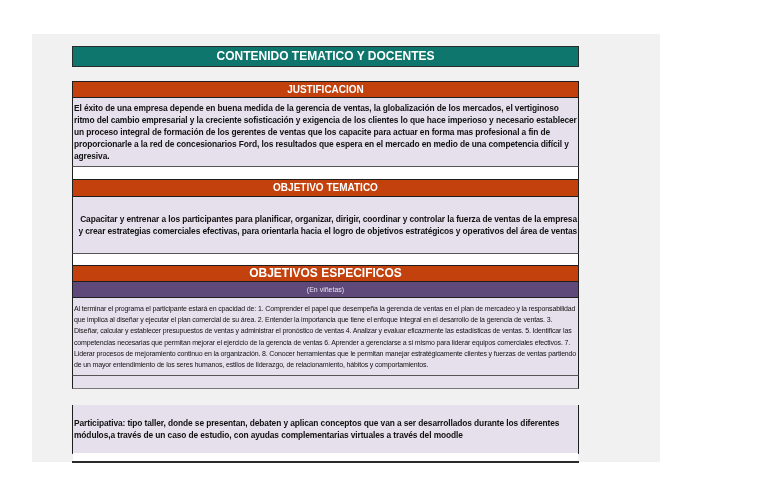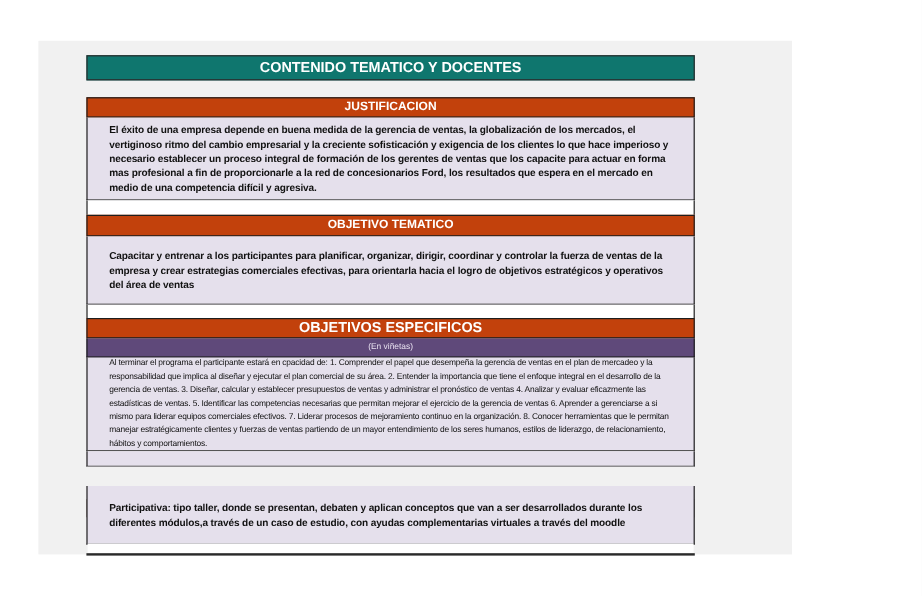--- a/index.html
+++ b/index.html
@@ -6,21 +6,21 @@
     body { width: 768px; height: 497px; position: relative; overflow: hidden; font-family: "Liberation Sans", sans-serif; }
     .panel { position: absolute; left: 32px; top: 34px; width: 628px; height: 428px; background: #f1f1f1; }
     .title-bar { position: absolute; left: 72px; top: 46px; width: 505px; height: 19px; background: #0f766e; border: 1px solid #2b2b2b;
       color: #ffffff; font-weight: bold; font-size: 12px; text-align: center; line-height: 19px; }
     .hdr { position: absolute; left: 72px; width: 505px; background: #c2410c; border: 1px solid #1e1e1e; color: #ffffff;
       font-weight: bold; font-size: 10px; text-align: center; }
     .sub { position: absolute; left: 72px; width: 505px; background: #5f497a; border-left: 1px solid #1e1e1e; border-right: 1px solid #1e1e1e; border-bottom: 1px solid #1e1e1e;
       color: #e8e1f0; font-size: 7px; text-align: center; }
     .body { position: absolute; left: 72px; width: 505px; background: #e5e0ec; border-left: 1px solid #1e1e1e; border-right: 1px solid #1e1e1e; border-bottom: 1px solid #555;
       color: #111; box-sizing: content-box; display: flex; align-items: center; }
-    .body p { margin: 17px; padding: 0 1px; }
+    .body p { margin: 0; padding: 0 1px; }
     .bold-text { font-weight: bold; font-size: 8.4px; line-height: 12px; letter-spacing: -0.1px; }
     .small-text { font-size: 7px; line-height: 11.2px; letter-spacing: -0.15px; }
     .gap { position: absolute; left: 72px; width: 505px; background: #ffffff; border-left: 1px solid #1e1e1e; border-right: 1px solid #1e1e1e; }
     .empty-lav { position: absolute; left: 72px; width: 505px; background: #e5e0ec; border-left: 1px solid #1e1e1e; border-right: 1px solid #1e1e1e; border-bottom: 1px solid #777; }
     .bottom-line { position: absolute; left: 72px; top: 461px; width: 507px; height: 2px; background: #2a2a2a; }
     .after-white { position: absolute; left: 73px; top: 453px; width: 505px; height: 8px; background: #ffffff; }
   </style>
 </head>
 <body>
 
@@ -28,21 +28,21 @@
 
 <div class="title-bar">CONTENIDO TEMATICO Y DOCENTES</div>
 
 <div class="hdr" style="top:81px;height:15px;line-height:15px;">JUSTIFICACION</div>
 <div class="body" style="top:98px;height:68px;">
   <p class="bold-text">El éxito de una empresa depende en buena medida de la gerencia de ventas, la globalización de los mercados, el vertiginoso ritmo del cambio empresarial y la creciente sofisticación y exigencia de los clientes lo que hace imperioso y necesario establecer  un proceso integral de formación de los gerentes de ventas que los capacite para actuar en forma mas profesional a fin de proporcionarle a la red de concesionarios Ford, los resultados que espera en el mercado en medio de una competencia difícil y agresiva.</p>
 </div>
 <div class="gap" style="top:167px;height:12px;"></div>
 
 <div class="hdr" style="top:179px;height:16px;line-height:16px;">OBJETIVO TEMATICO</div>
-<div class="body" style="top:197px;height:56px;">
+<div class="body" style="top:197px;height:56px;text-align:right;">
   <p class="bold-text">Capacitar y entrenar a los participantes para planificar, organizar, dirigir, coordinar y controlar la fuerza de ventas de la empresa y  crear estrategias comerciales efectivas, para orientarla hacia el logro de objetivos estratégicos y operativos del área de ventas</p>
 </div>
 <div class="gap" style="top:254px;height:11px;"></div>
 
 <div class="hdr" style="top:265px;height:15px;line-height:15px;font-size:12px;">OBJETIVOS ESPECIFICOS</div>
 <div class="sub" style="top:282px;height:15px;line-height:15px;">(En viñetas)</div>
 <div class="body" style="top:298px;height:77px;">
   <p class="small-text">Al terminar el programa el participante estará en cpacidad de: 1. Comprender el papel que desempeña la gerencia de ventas en el plan de mercadeo y la responsabilidad que implica al diseñar y ejecutar el plan comercial de su área. 2. Entender la importancia que tiene el enfoque integral en el desarrollo de la gerencia de ventas. 3. Diseñar, calcular y establecer presupuestos de ventas y administrar el pronóstico de  ventas 4. Analizar y evaluar eficazmente las estadísticas de ventas. 5. Identificar las competencias necesarias que permitan mejorar el ejercicio de la gerencia de ventas 6. Aprender a gerenciarse a si mismo para liderar equipos comerciales efectivos. 7. Liderar procesos de mejoramiento continuo en la organización. 8. Conocer herramientas que le permitan manejar estratégicamente clientes y fuerzas de ventas partiendo de un mayor entendimiento de los seres humanos, estilos de liderazgo, de relacionamiento, hábitos y comportamientos.</p>
 </div>
 <div class="empty-lav" style="top:376px;height:12px;"></div>

